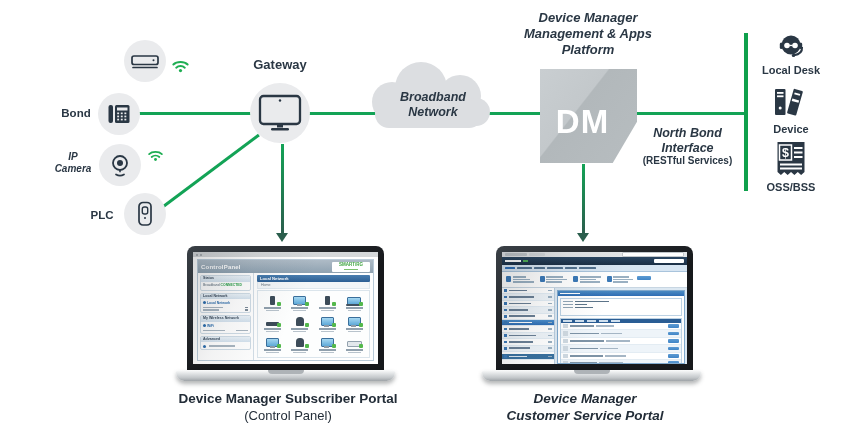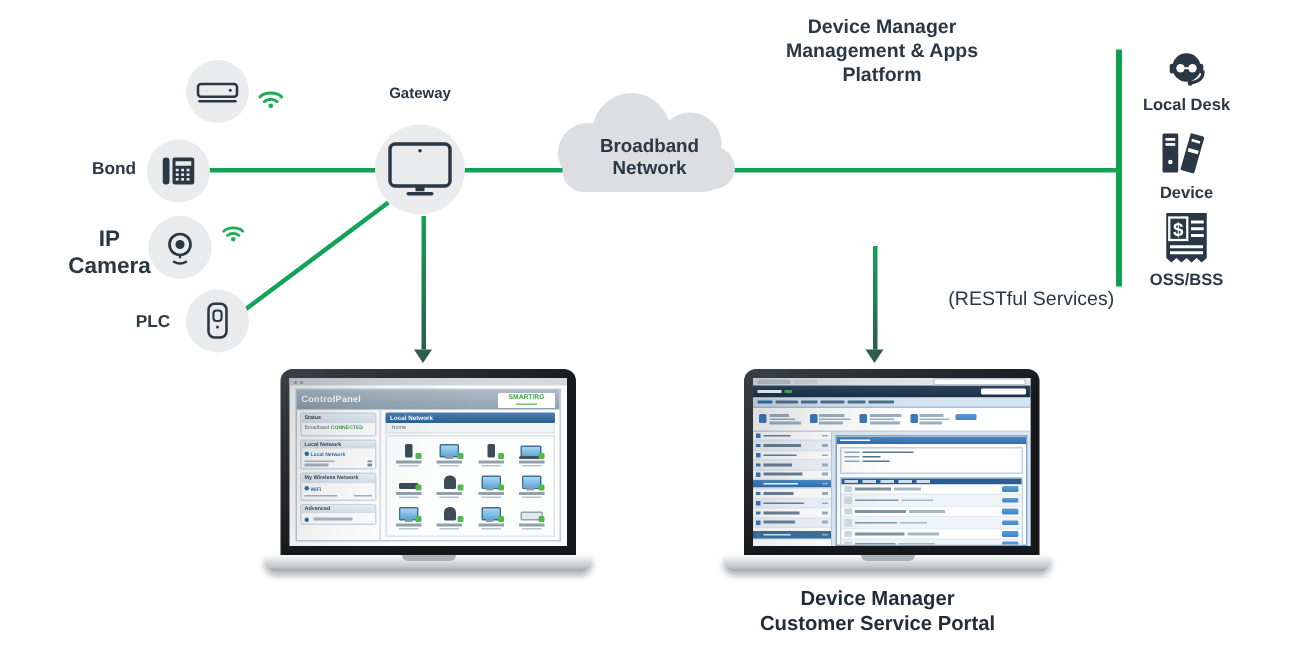--- a/index.html
+++ b/index.html
@@ -1,18 +1,18 @@
 <!DOCTYPE html>
 <html><head>
 <meta charset="utf-8">
 <style>
   html,body{margin:0;padding:0;background:#ffffff;}
   .canvas{position:relative;width:864px;height:432px;background:#ffffff;overflow:hidden;
           font-family:"Liberation Sans",sans-serif;color:#2a3744;}
-  .pre{white-space:pre-line;}
+  .pre{white-space:pre-line;font-style:italic;}
   .lbl{position:absolute;text-align:center;font-weight:bold;color:#2a3744;line-height:1.22;}
 
   
   .hline{position:absolute;height:3px;background:#13a356;z-index:1;}
   .diag{position:absolute;height:3px;background:#13a356;transform-origin:left center;z-index:1;}
   .vbar{position:absolute;width:4px;background:#0fa04c;z-index:1;}
   .arrow{position:absolute;z-index:1;}
   .arrow .stem{width:3px;margin:0 auto;background:linear-gradient(#13a356,#2b5e4d);}
   .arrow .head{width:0;height:0;border-left:6px solid transparent;border-right:6px solid transparent;
                border-top:9px solid #2b5e4d;margin:0 auto;}
@@ -193,21 +193,21 @@
         <rect x="10.2" y="12.6" width="1.9" height="1.7"></rect>
           <rect x="13.8" y="12.6" width="1.9" height="1.7"></rect>
           <rect x="17.4" y="12.6" width="1.9" height="1.7"></rect>
         <rect x="10.2" y="15.7" width="1.9" height="1.7"></rect>
           <rect x="13.8" y="15.7" width="1.9" height="1.7"></rect>
           <rect x="17.4" y="15.7" width="1.9" height="1.7"></rect>
       </g>
     </svg>
   </div>
 
-  <div class="lbl pre" style="left:35px;top:151px;width:76px;font-size:15px;">IP
+  <div class="lbl pre" style="left:35px;top:151px;width:76px;font-size:10px;">IP
 Camera</div>
   <div class="circ c40" style="left:99px;top:144px;">
     <svg width="22" height="23" viewBox="0 0 22 23">
       <circle cx="11" cy="9" r="7" fill="none" stroke="#2a3744" stroke-width="1.8"></circle>
       <circle cx="11" cy="9" r="3" fill="#2a3744"></circle>
       <path d="M11 16 v2.2" stroke="#2a3744" stroke-width="1.6"></path>
       <path d="M7 20.5 q4 2.4 8 0" fill="none" stroke="#2a3744" stroke-width="1.7" stroke-linecap="round"></path>
     </svg>
   </div>
   <svg class="wifi" style="left:147px;top:148px;" width="17" height="14" viewBox="0 0 20 15">
@@ -218,21 +218,21 @@
 
   <div class="lbl" style="left:66px;top:208px;width:72px;font-size:11.5px;">PLC</div>
   <div class="circ c40" style="left:124px;top:193px;">
     <svg width="18" height="28" viewBox="0 0 18 28">
       <rect x="3" y="2.5" width="12" height="22.5" rx="4" fill="none" stroke="#2a3744" stroke-width="1.7"></rect>
       <rect x="6.3" y="7" width="5.4" height="7" rx="2" fill="none" stroke="#2a3744" stroke-width="1.4"></rect>
       <circle cx="9" cy="18" r="1" fill="#2a3744"></circle>
     </svg>
   </div>
 
-  <div class="lbl" style="left:230px;top:57px;width:100px;font-size:10px;">Gateway</div>
+  <div class="lbl" style="left:230px;top:57px;width:100px;font-size:13px;">Gateway</div>
   <div class="circ gw" style="left:250px;top:83px;">
     <svg width="46" height="42" viewBox="0 0 46 42">
       <rect x="3" y="4" width="40" height="28" rx="3.5" fill="none" stroke="#2a3744" stroke-width="2.3"></rect>
       <circle cx="23" cy="8.5" r="1.2" fill="#2a3744"></circle>
       <rect x="20" y="32" width="6" height="3.5" fill="#2a3744"></rect>
       <rect x="14" y="36" width="18" height="2.4" rx="1.2" fill="#2a3744"></rect>
     </svg>
   </div>
 
   <svg id="cloud" width="134" height="82" viewBox="0 0 134 82">
@@ -243,22 +243,27 @@
       <circle cx="113" cy="56" r="14"></circle>
       <rect x="12" y="44" width="108" height="28" rx="14"></rect>
     </g>
   </svg>
   <div id="cloud-label" class="lbl pre">Broadband
 Network</div>
 
   <div class="lbl pre" style="left:495px;top:10px;width:186px;font-size:13px;">Device Manager
 Management &amp; Apps
 Platform</div>
-
-  <div class="lbl" style="left:615px;top:155px;width:145px;font-size:13px;font-weight:normal;margin-top:36px;">(RESTful Services)</div>
+  <div id="dm-box">
+    <span>DM</span>
+  </div>
+
+  <div class="lbl pre" style="left:625px;top:126px;width:125px;font-size:12.5px;">North Bond
+Interface</div>
+  <div class="lbl" style="left:615px;top:155px;width:145px;font-size:10px;font-weight:bold;">(RESTful Services)</div>
 
   <svg class="svc-ic" style="left:773px;top:32px;" width="36" height="30" viewBox="0 0 36 30">
     <circle cx="18" cy="13" r="9.5" fill="#2a3744"></circle>
     <rect x="6.8" y="10.5" width="3" height="6.5" rx="1.5" fill="#2a3744"></rect>
     <rect x="26.2" y="10.5" width="3" height="6.5" rx="1.5" fill="#2a3744"></rect>
     <circle cx="14" cy="13.5" r="2.8" fill="#ffffff"></circle>
     <circle cx="22" cy="13.5" r="2.8" fill="#ffffff"></circle>
     <rect x="16.4" y="12.8" width="3.2" height="1.3" fill="#ffffff"></rect>
     <path d="M29 15 q.5 7 -8 8.2" fill="none" stroke="#2a3744" stroke-width="2.1"></path>
     <circle cx="20.5" cy="23.4" r="1.7" fill="#2a3744"></circle>
@@ -650,18 +655,22 @@
                   </div>
               </div>
             </div>
           </div>
         </div>
       </div>
     </div>
     <div class="lt-base"></div>
   </div>
 
+  <div class="caption" style="left:168px;top:391px;width:240px;">
+    <div class="t1">Device Manager Subscriber Portal</div>
+    <div class="t2">(Control Panel)</div>
+  </div>
   <div class="caption" style="left:470px;top:391px;width:230px;">
     <div class="t1 pre">Device Manager
 Customer Service Portal</div>
   </div>
 
 </div>
 
 </body></html>

